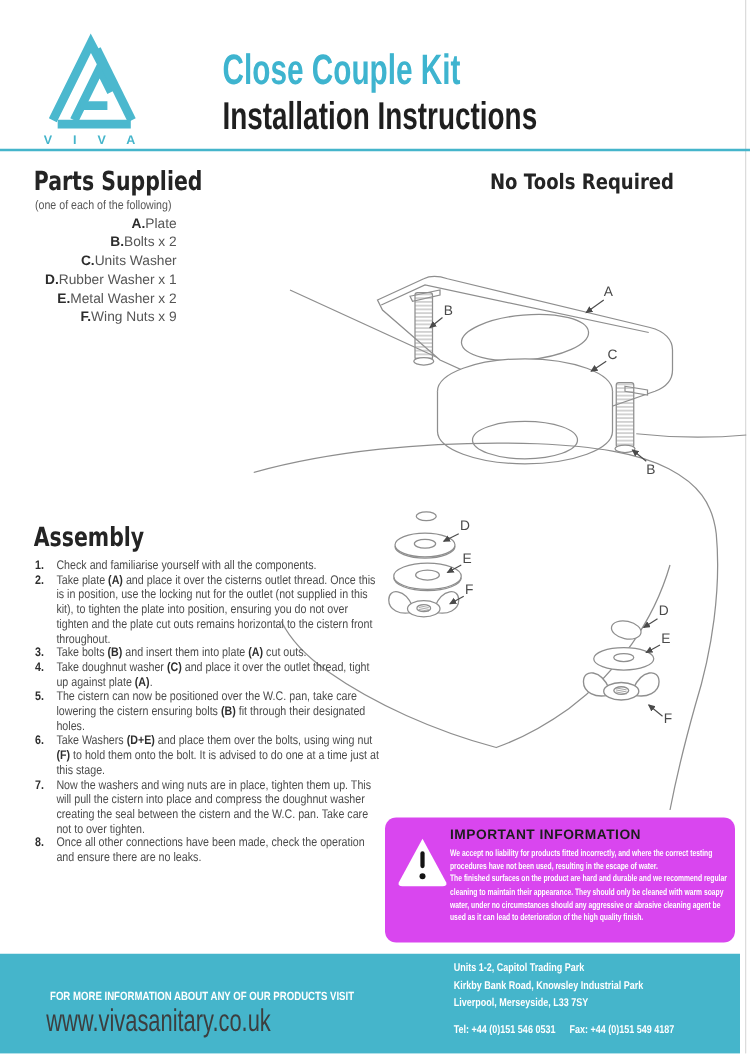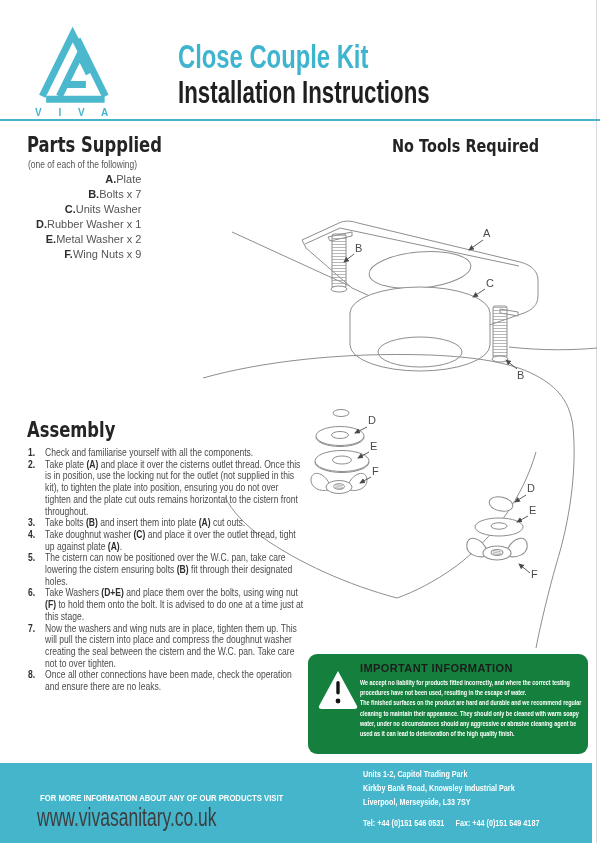--- a/index.html
+++ b/index.html
@@ -33,21 +33,21 @@
   .steps{position:absolute;left:28px;top:447px;width:322px;transform:scaleX(.855);
          transform-origin:left top;font-size:10px;line-height:11.7px;color:#4b4b4b;}
   .step{display:flex;}
   .step-num{flex:none;width:20px;font-weight:bold;color:#2e2e2e;}
   .step-txt{flex:1;}
   .step-txt b{color:#2e2e2e;}
 
   .diagram{position:absolute;left:0;top:0;width:600px;height:843px;pointer-events:none;}
   .dlabel{font-family:"Liberation Sans",sans-serif;font-size:11px;fill:#4a4a4a;}
 
-  .imp-box{position:absolute;left:308px;top:654px;width:280px;height:100px;background:#15803d;
+  .imp-box{position:absolute;left:308px;top:654px;width:280px;height:100px;background:#d946ef;
            border-radius:9px;overflow:hidden;}
   .warn-svg{position:absolute;left:8px;top:14px;width:44px;height:44px;}
   .imp-title{position:absolute;left:52px;top:8px;font-size:11px;font-weight:bold;color:#1c1c1c;
              letter-spacing:.4px;white-space:nowrap;}
   .imp-body{position:absolute;left:52px;top:24px;width:308px;transform:scaleX(.72);
             transform-origin:left top;font-size:7.5px;font-weight:bold;color:#fff;line-height:10.2px;}
   .imp-body p{margin:0;}
 
   .footer-band{position:absolute;left:0;top:763px;width:592px;height:80px;background:#45b5cb;}
   .promo{position:absolute;left:40px;top:792px;font-size:9.5px;font-weight:bold;color:#fff;
@@ -77,21 +77,21 @@
   </svg>
   <div class="logo-letters">V I V A</div>
   <div class="doc-title">Close Couple Kit</div>
   <div class="doc-subtitle">Installation Instructions</div>
   <div class="header-rule"></div>
 
   <div class="big-heading parts-heading">Parts Supplied</div>
   <div class="parts-sub">(one of each of the following)</div>
   <div class="parts-list">
     <div class="part-row"><span class="part-letter">A.</span><span class="part-name">Plate</span></div>
-    <div class="part-row"><span class="part-letter">B.</span><span class="part-name">Bolts x 7</span></div>
+    <div class="part-row"><span class="part-letter">B.</span><span class="part-name">Bolts x 2</span></div>
     <div class="part-row"><span class="part-letter">C.</span><span class="part-name">Units Washer</span></div>
     <div class="part-row"><span class="part-letter">D.</span><span class="part-name">Rubber Washer x 1</span></div>
     <div class="part-row"><span class="part-letter">E.</span><span class="part-name">Metal Washer x 2</span></div>
     <div class="part-row"><span class="part-letter">F.</span><span class="part-name">Wing Nuts x 9</span></div>
   </div>
 
   <div class="big-heading no-tools">No Tools Required</div>
 
   <svg class="diagram" viewBox="0 0 600 843">
     <defs>

